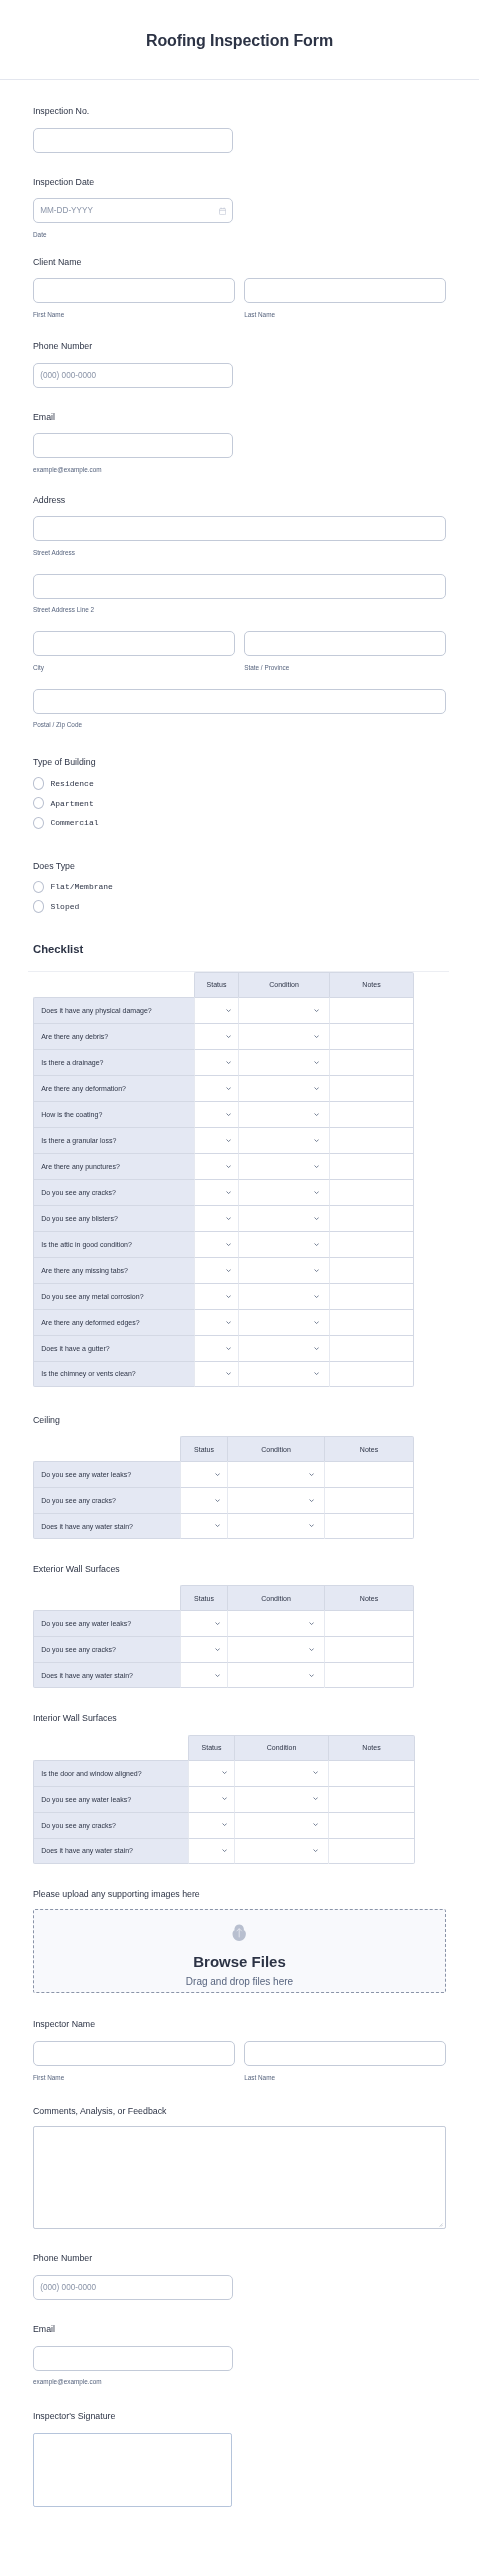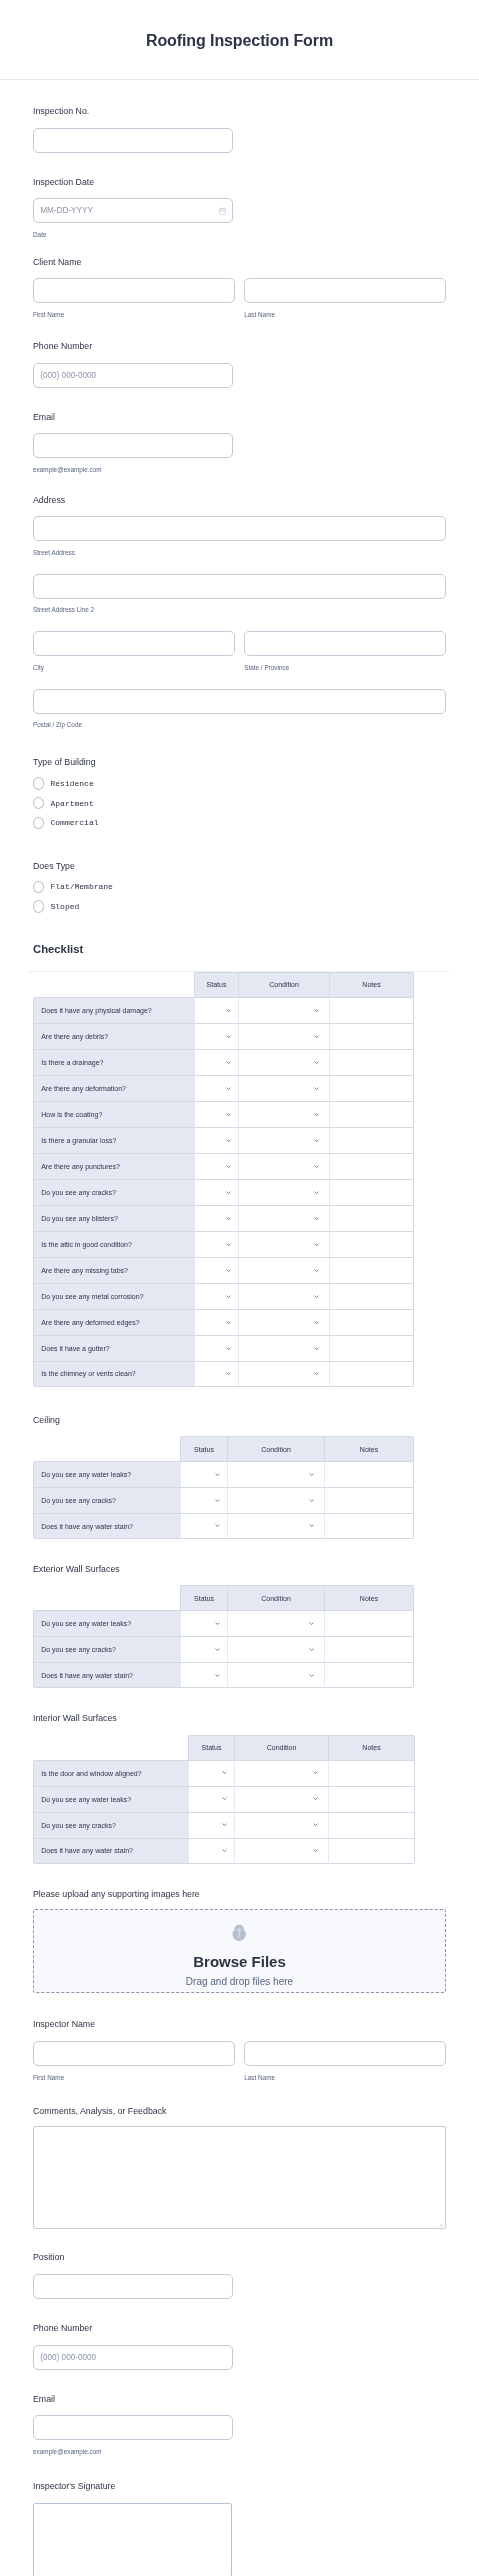--- a/index.html
+++ b/index.html
@@ -719,24 +719,20 @@
   <div class="field" style="padding-top:25px">
     <div class="label" style="margin-bottom:10.3px">Comments, Analysis, or Feedback</div>
     <div class="textarea">
       <svg class="resize" viewBox="0 0 8 8">
           <line x1="7" y1="1" x2="1" y2="7" stroke="#a0a8b8"></line>
           <line x1="7" y1="4" x2="4" y2="7" stroke="#a0a8b8"></line>
         </svg>
     </div>
   </div>
 
-  <div class="field" style="padding-top:23px">
-    <div class="label">Position</div>
-    <div class="input w-half"></div>
-  </div>
 
   <div class="field">
     <div class="label">Phone Number</div>
     <div class="input w-half">
       <span>(000) 000-0000</span>
     </div>
   </div>
 
   <div class="field">
     <div class="label">Email</div>

